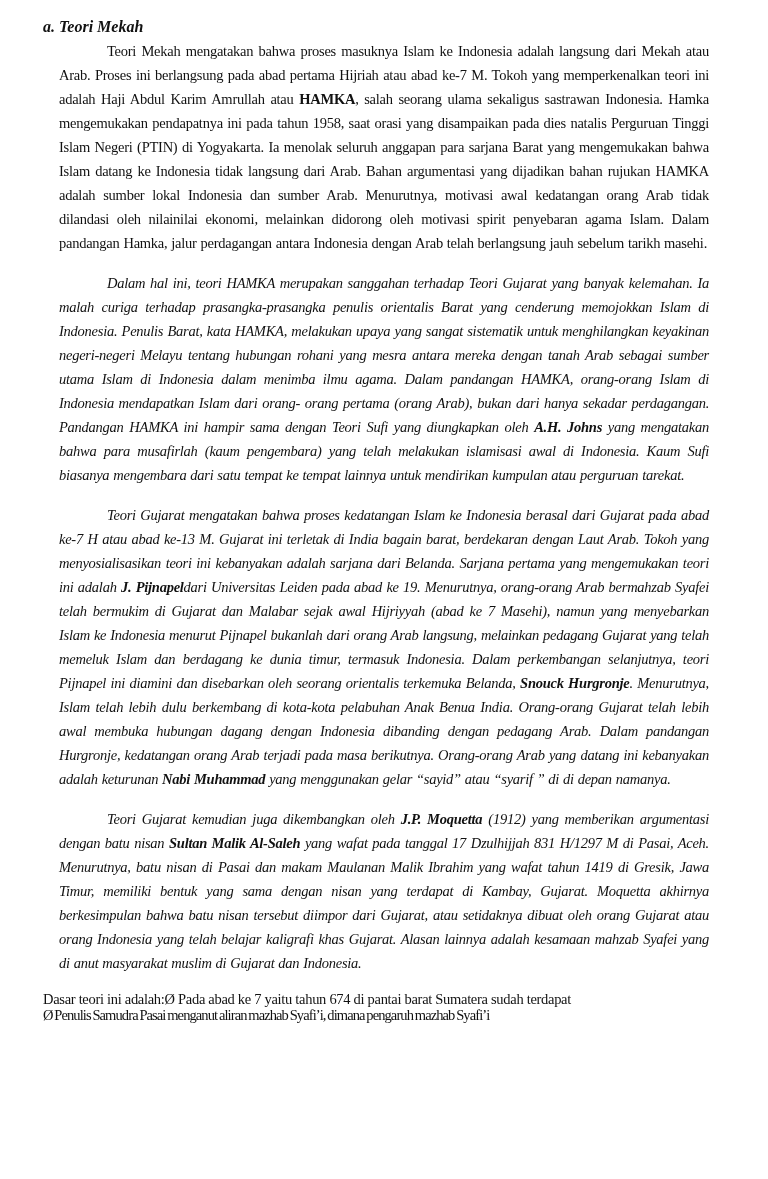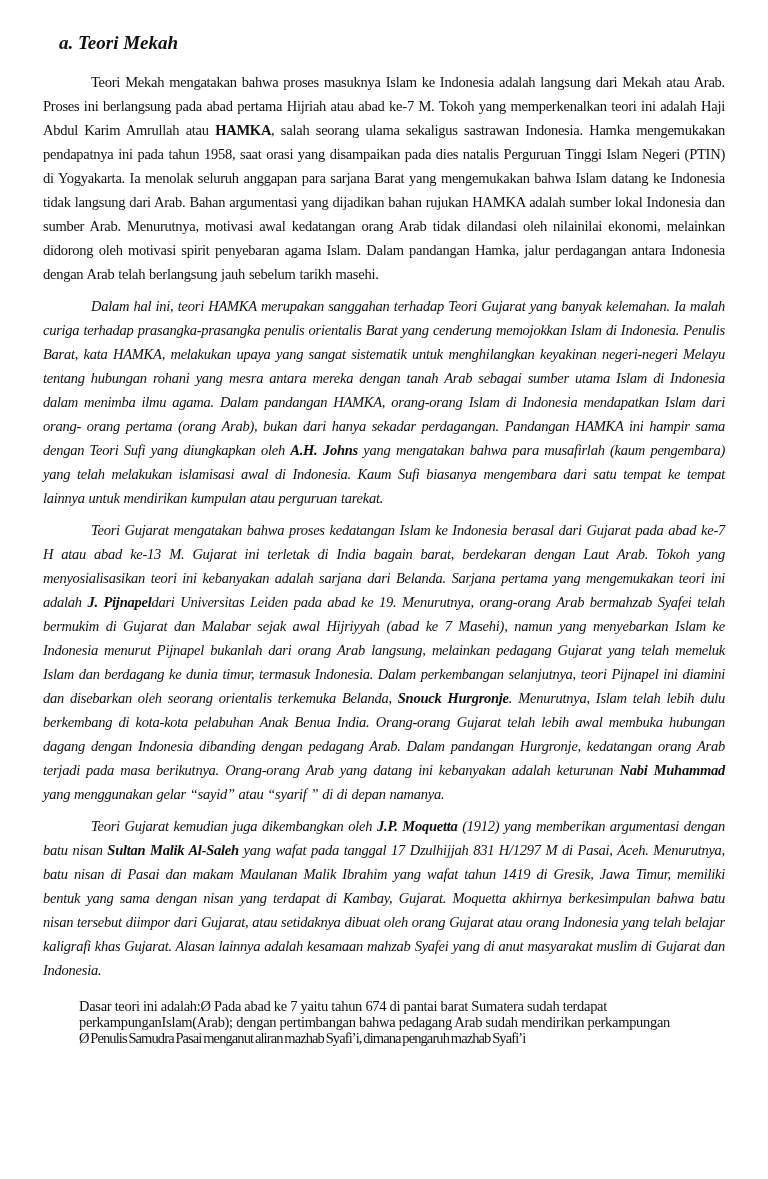--- a/index.html
+++ b/index.html
@@ -17,46 +17,45 @@
     }
     .page {
       position: absolute;
       left: 43px;
       top: 14px;
       width: 682px;
     }
     .heading {
       font-weight: bold;
       font-style: italic;
-      font-size: 19px;
+      font-size: 16px;
       line-height: 22px;
-      margin: 16px;
+      margin: 0;
       padding-top: 2px;
     }
     .para {
       font-size: 14.5px;
       line-height: 24px;
       text-align: justify;
-      margin: 0;
+      margin: 16px;
       text-indent: 48px;
       letter-spacing: -0.25px;
       word-spacing: 0.5px;
     }
     .para + .para { margin-top: 8px; font-style: italic; }
     .heading + .para { margin-top: 1px; }
     .para + .heading { margin-top: 4px; }
     .gap-a { margin-top: 6px; }
     b { font-weight: bold; }
     .basis {
       margin-top: 16px;
       font-size: 14.5px;
       line-height: 16px;
       letter-spacing: -0.3px;
       width: 640px;
-      margin-left: 36px;
     }
     .basis .condensed {
       display: inline-block;
       letter-spacing: -0.9px;
       word-spacing: -1px;
     }
   </style>
 </head>
 <body>
 
@@ -68,17 +67,16 @@
 
   <p class="para gap-a"><span>Dalam hal ini, teori HAMKA merupakan sanggahan terhadap Teori Gujarat yang banyak kelemahan. Ia malah curiga terhadap prasangka-prasangka penulis orientalis Barat yang cenderung memojokkan Islam di Indonesia. Penulis Barat, kata HAMKA, melakukan upaya yang sangat sistematik untuk menghilangkan keyakinan negeri-negeri Melayu tentang hubungan rohani yang mesra antara mereka dengan tanah Arab sebagai sumber utama Islam di Indonesia dalam menimba ilmu agama. Dalam pandangan HAMKA, orang-orang Islam di Indonesia mendapatkan Islam dari orang- orang pertama (orang Arab), bukan dari hanya sekadar perdagangan. Pandangan HAMKA ini hampir sama dengan Teori Sufi yang diungkapkan oleh </span><b>A.H. Johns</b><span> yang mengatakan bahwa para musafirlah (kaum pengembara) yang telah melakukan islamisasi awal di Indonesia. Kaum Sufi biasanya mengembara dari satu tempat ke tempat lainnya untuk mendirikan kumpulan atau perguruan tarekat.</span></p>
 
 
   <p class="para"><span>Teori Gujarat mengatakan bahwa proses kedatangan Islam ke Indonesia berasal dari Gujarat pada abad ke-7 H atau abad ke-13 M. Gujarat ini terletak di India bagain barat, berdekaran dengan Laut Arab. Tokoh yang menyosialisasikan teori ini kebanyakan adalah sarjana dari Belanda. Sarjana pertama yang mengemukakan teori ini adalah </span><b>J. Pijnapel</b><span>dari Universitas Leiden pada abad ke 19. Menurutnya, orang-orang Arab bermahzab Syafei telah bermukim di Gujarat dan Malabar sejak awal Hijriyyah (abad ke 7 Masehi), namun yang menyebarkan Islam ke Indonesia menurut Pijnapel bukanlah dari orang Arab langsung, melainkan pedagang Gujarat yang telah memeluk Islam dan berdagang ke dunia timur, termasuk Indonesia. Dalam perkembangan selanjutnya, teori Pijnapel ini diamini dan disebarkan oleh seorang orientalis terkemuka Belanda, </span><b>Snouck Hurgronje</b><span>. Menurutnya, Islam telah lebih dulu berkembang di kota-kota pelabuhan Anak Benua India. Orang-orang Gujarat telah lebih awal membuka hubungan dagang dengan Indonesia dibanding dengan pedagang Arab. Dalam pandangan Hurgronje, kedatangan orang Arab terjadi pada masa berikutnya. Orang-orang Arab yang datang ini kebanyakan adalah keturunan </span><b>Nabi Muhammad</b><span> yang menggunakan gelar “sayid” atau “syarif ” di di depan namanya.</span></p>
 
   <p class="para gap-a"><span>Teori Gujarat kemudian juga dikembangkan oleh </span><b>J.P. Moquetta</b><span> (1912) yang memberikan argumentasi dengan batu nisan </span><b>Sultan Malik Al-Saleh</b><span> yang wafat pada tanggal 17 Dzulhijjah 831 H/1297 M di Pasai, Aceh. Menurutnya, batu nisan di Pasai dan makam Maulanan Malik Ibrahim yang wafat tahun 1419 di Gresik, Jawa Timur, memiliki bentuk yang sama dengan nisan yang terdapat di Kambay, Gujarat. Moquetta akhirnya berkesimpulan bahwa batu nisan tersebut diimpor dari Gujarat, atau setidaknya dibuat oleh orang Gujarat atau orang Indonesia yang telah belajar kaligrafi khas Gujarat. Alasan lainnya adalah kesamaan mahzab Syafei yang di anut masyarakat muslim di Gujarat dan Indonesia.</span></p>
 
   <div class="basis">
     <div>Dasar teori ini adalah:Ø Pada abad ke 7 yaitu tahun 674 di pantai barat Sumatera sudah terdapat</div>
-    <div>perkampunganIslam(Arab); dengan pertimbangan bahwa pedagang Arab sudah mendirikan perkampungan</div>
     <div class="condensed">Ø Penulis Samudra Pasai menganut aliran mazhab Syafi’i, dimana pengaruh mazhab Syafi’i</div>
   </div>
 
 </div>
 
 </body></html>

